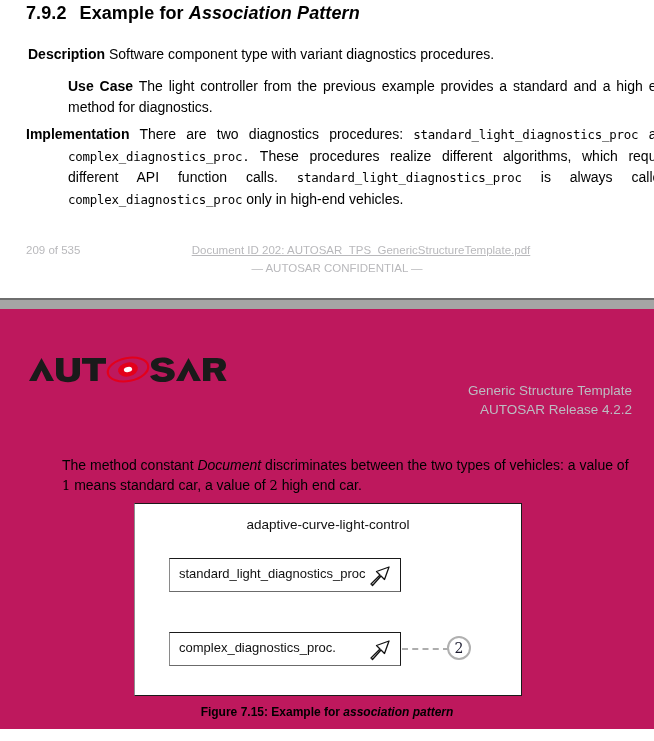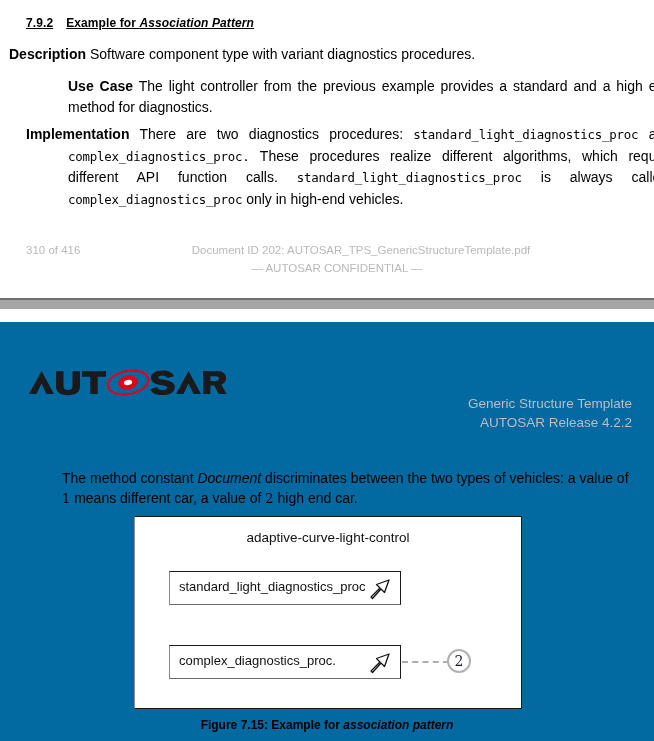--- a/index.html
+++ b/index.html
@@ -22,45 +22,44 @@
     position: absolute;
     left: 0; top: 0;
     width: 654px;
     height: 300px;
     background: #fff;
   }
 
   .section-heading {
     position: absolute;
     left: 26px;
-    top: 16px;
-    font-size: 12px;
+    top: 3px;
+    font-size: 18px;
     font-weight: bold;
     letter-spacing: 0.1px;
     white-space: nowrap;
-    text-decoration: underline;
   }
   .section-heading .num { margin-right: 13px; }
   .section-heading .ital { font-style: italic; }
 
   .para {
     position: absolute;
     font-size: 14px;
     line-height: 20.5px;
     text-align: justify;
   }
   .para .lbl { font-weight: bold; }
   .mono {
     font-family: "DejaVu Sans Mono", "Liberation Mono", monospace;
     font-size: 12.4px;
     letter-spacing: -0.2px;
   }
 
   #para-description {
-    left: 9px;
+    left: 28px;
     top: 44px;
     width: 604px;
   }
   #para-usecase {
     left: 26px;
     top: 76px;
     width: 604px;
     text-indent: 0;
   }
   #para-implementation {
@@ -88,20 +87,21 @@
     top: 0;
   }
   .footer-docid {
     position: absolute;
     left: 0;
     top: 0;
     width: 654px;
     text-align: center;
     padding-left: 68px;
     box-sizing: border-box;
+    text-decoration: underline;
   }
   .footer-conf {
     position: absolute;
     left: 0;
     top: 18px;
     width: 654px;
     text-align: center;
     padding-left: 20px;
     box-sizing: border-box;
   }
@@ -115,24 +115,24 @@
     height: 11px;
     background: #a5a5a5;
     border-top: 2px solid #6e6e6e;
     box-sizing: border-box;
   }
 
   
   .page2 {
     position: absolute;
     left: 0;
-    top: 322px;
+    top: 309px;
     width: 654px;
     height: 420px;
-    background: #0369a1;
+    background: #be185d;
   }
 
   
   .logo {
     position: absolute;
     left: 27px;
     top: 44px;
     width: 200px;
     height: 34px;
   }
@@ -289,21 +289,21 @@
     <span class="lbl">Use Case</span>
     <span>The light controller from the previous example provides a standard and a high end method for diagnostics.</span>
   </div>
 
   <div class="para hang" id="para-implementation">
     <span class="lbl">Implementation</span>
     <span>There are two diagnostics procedures: </span><span class="mono">standard_light_diagnostics_proc</span><span> and </span><span class="mono">complex_diagnostics_proc.</span><span> These procedures realize different algorithms, which require different API function calls. </span><span class="mono">standard_light_diagnostics_proc</span><span> is always called, </span><span class="mono">complex_diagnostics_proc</span><span> only in high-end vehicles.</span>
   </div>
 
   <div class="footer">
-    <div class="footer-pageno">310 of 416</div>
+    <div class="footer-pageno">209 of 535</div>
     <div class="footer-docid">Document ID 202: AUTOSAR_TPS_GenericStructureTemplate.pdf</div>
     <div class="footer-conf">— AUTOSAR CONFIDENTIAL —</div>
   </div>
 
 </div>
 
 <div class="page-gap"></div>
 
 <div class="page2">
 
@@ -330,21 +330,21 @@
       <ellipse cx="101" cy="16.5" rx="4.2" ry="2.6" fill="#ffffff" transform="rotate(-11 101 16.5)"></ellipse>
     </svg>
   </div>
 
   <div class="doc-header">
     <div>Generic Structure Template</div>
     <div>AUTOSAR Release 4.2.2</div>
   </div>
 
   <div class="body-text">
-    <span>The method constant </span><span class="ital">Document</span><span> discriminates between the two types of vehicles: a value of </span><span class="numlit">1</span><span> means different car, a value of </span><span class="numlit">2</span><span> high end car.</span>
+    <span>The method constant </span><span class="ital">Document</span><span> discriminates between the two types of vehicles: a value of </span><span class="numlit">1</span><span> means standard car, a value of </span><span class="numlit">2</span><span> high end car.</span>
   </div>
 
   <div class="figure">
     <div class="outer-box"></div>
 
     <div class="outer-title">adaptive-curve-light-control</div>
 
     <div class="proc-box" id="proc-box-standard">
       <span class="proc-label">standard_light_diagnostics_proc</span>
       <span class="arrow-glyph">

